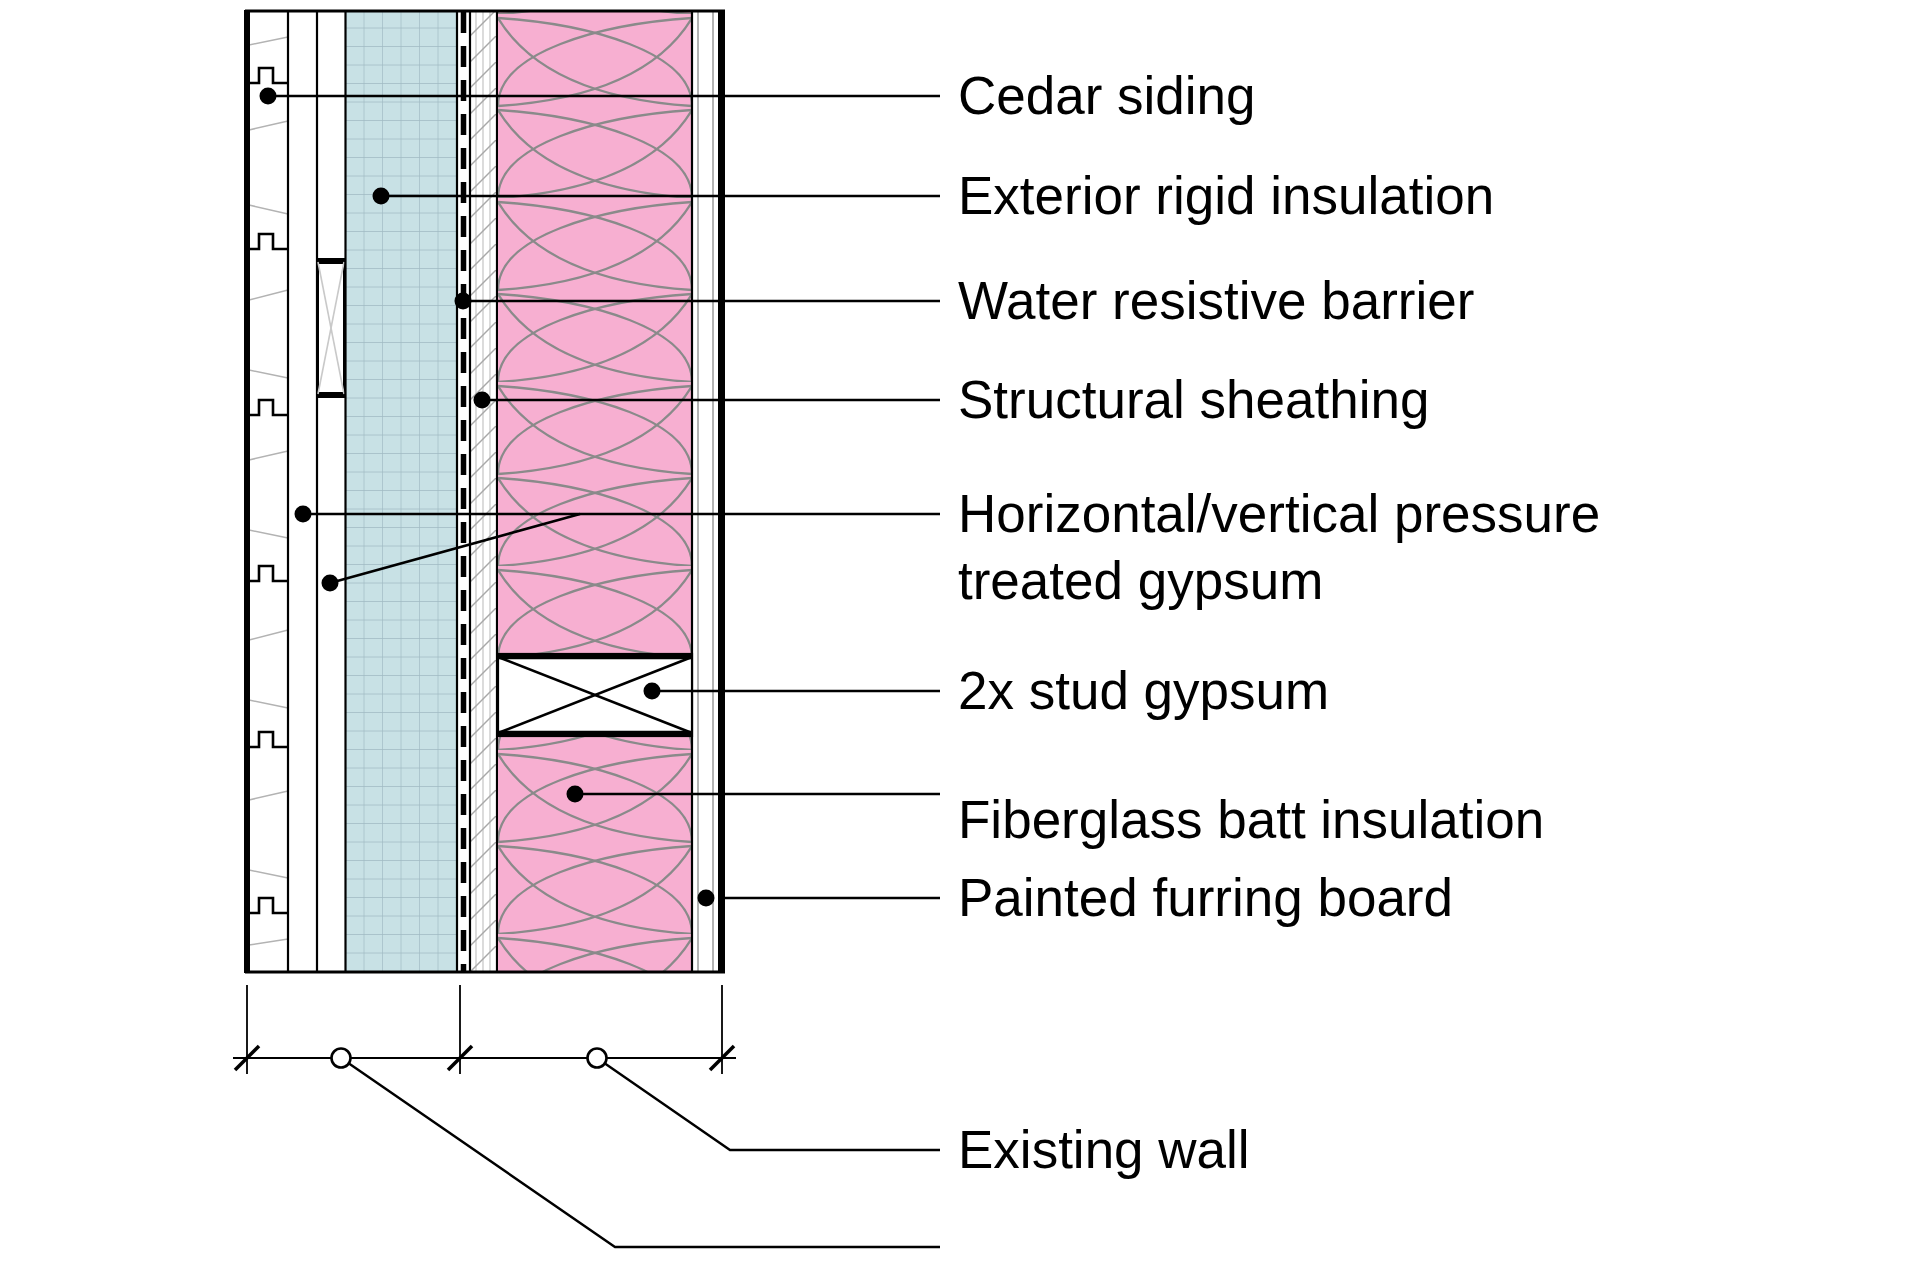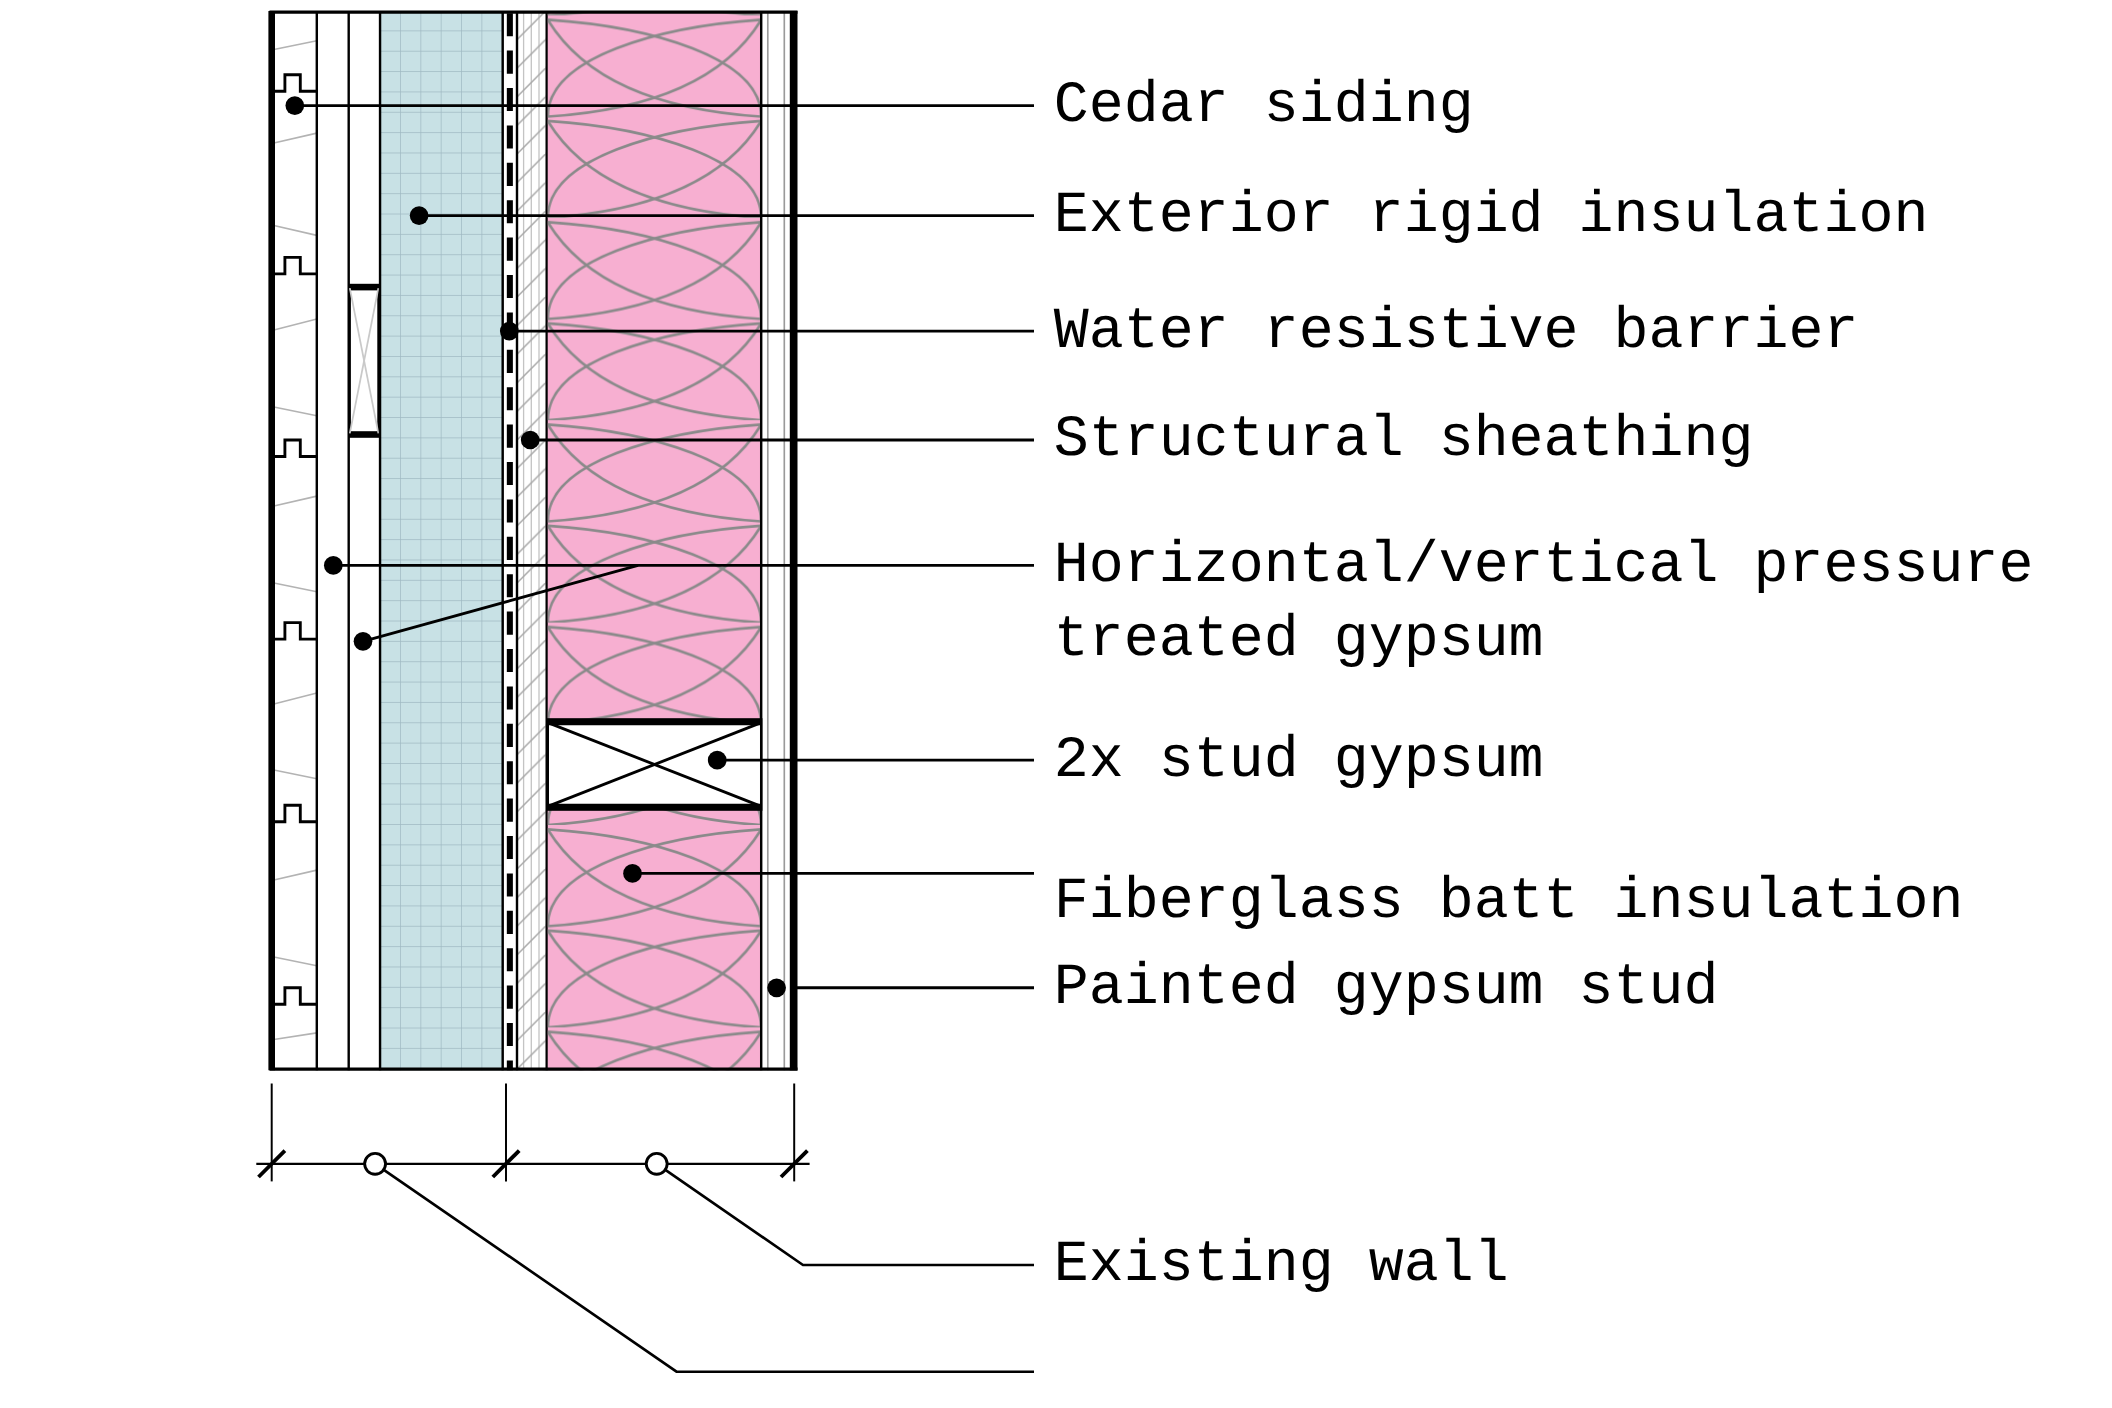--- a/index.html
+++ b/index.html
@@ -1,20 +1,20 @@
 <!DOCTYPE html>
 <html><head>
 <meta charset="utf-8">
 <style>
   html,body{margin:0;padding:0;background:#ffffff;}
   .stage{
     position:relative;
     width:1920px;height:1280px;
     background:#ffffff;
-    font-family:Liberation Mono, monospace;
+    font-family:Liberation Sans, sans-serif;
     overflow:hidden;
   }
   .stage svg{position:absolute;left:0;top:0;}
   .callout{
     position:absolute;
     left:958px;
     font-size:53px;
     line-height:64px;
     height:64px;
     color:#000;
@@ -183,16 +183,16 @@
 </svg>
 
 <div class="callout" style="top:64px">Cedar siding</div>
 <div class="callout" style="top:164px">Exterior rigid insulation</div>
 <div class="callout" style="top:269px">Water resistive barrier</div>
 <div class="callout" style="top:482px">Horizontal/vertical pressure</div>
 <div class="callout" style="top:368px">Structural sheathing</div>
 <div class="callout" style="top:549px">treated gypsum</div>
 <div class="callout" style="top:659px">2x stud gypsum</div>
 <div class="callout" style="top:788px">Fiberglass batt insulation</div>
-<div class="callout" style="top:866px">Painted gypsum stud</div>
+<div class="callout" style="top:866px">Painted furring board</div>
 <div class="callout" style="top:1118px">Existing wall</div>
 
 </div>
 
 </body></html>

